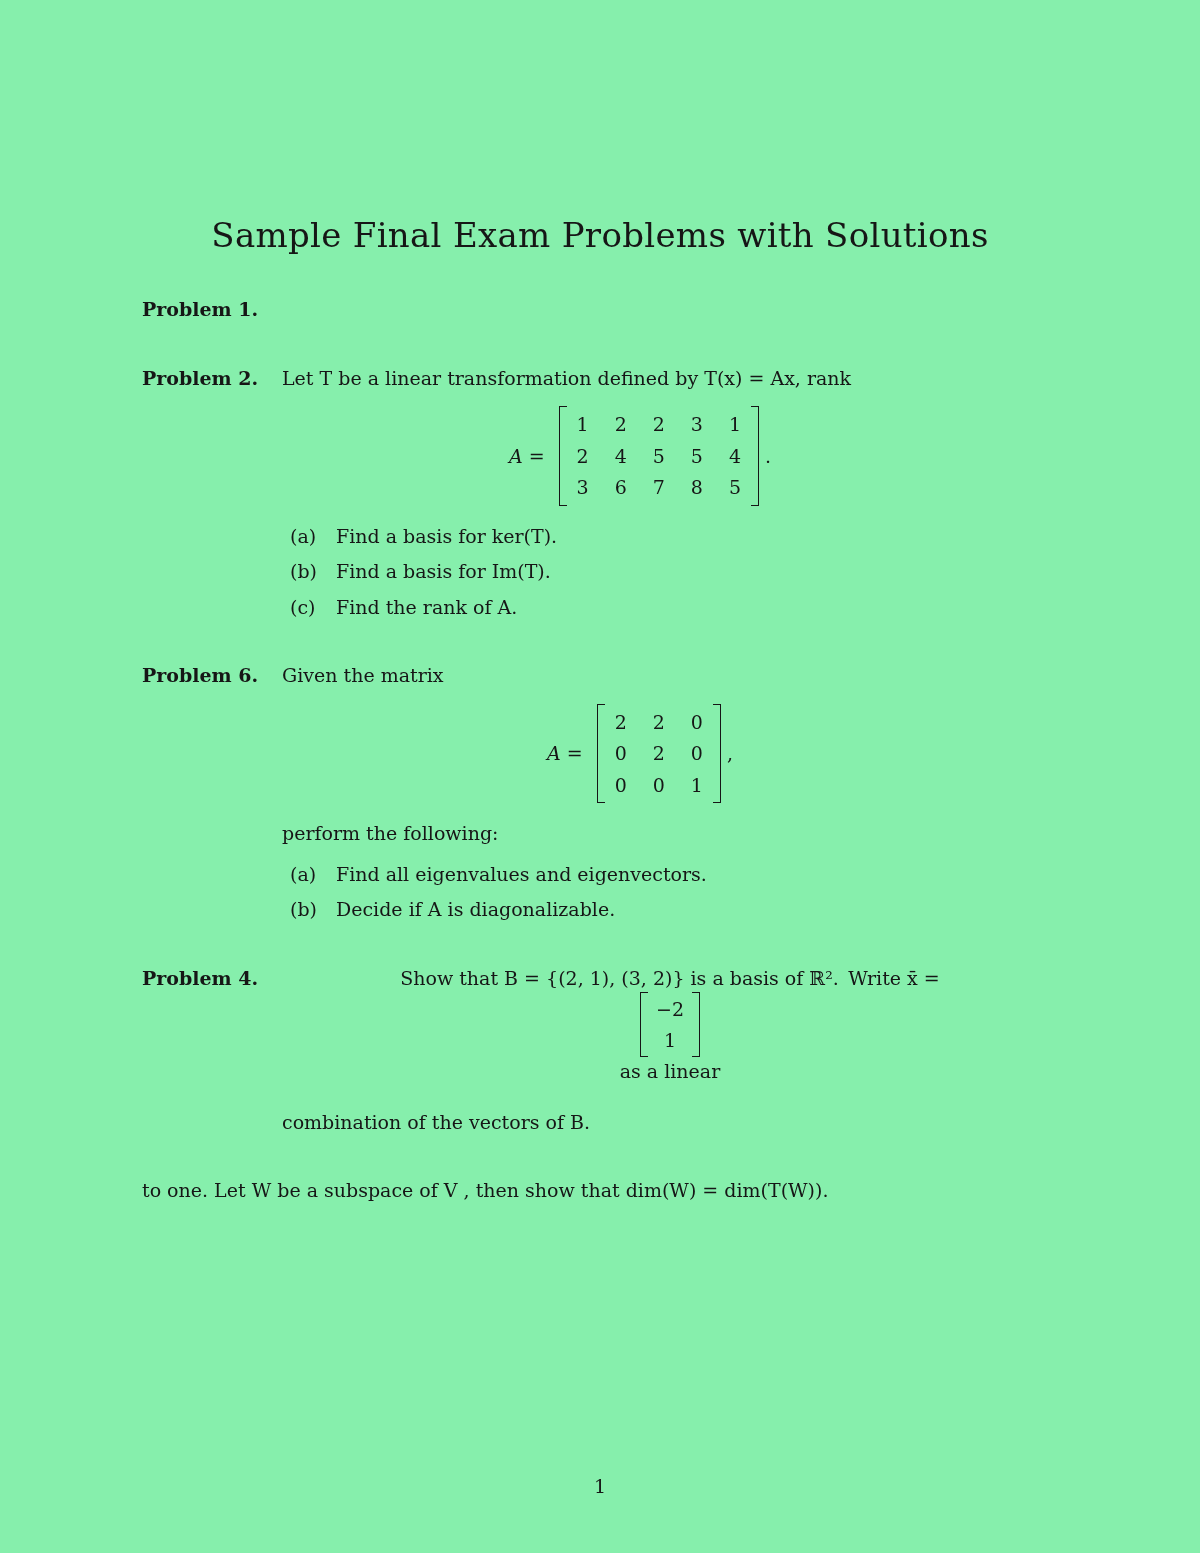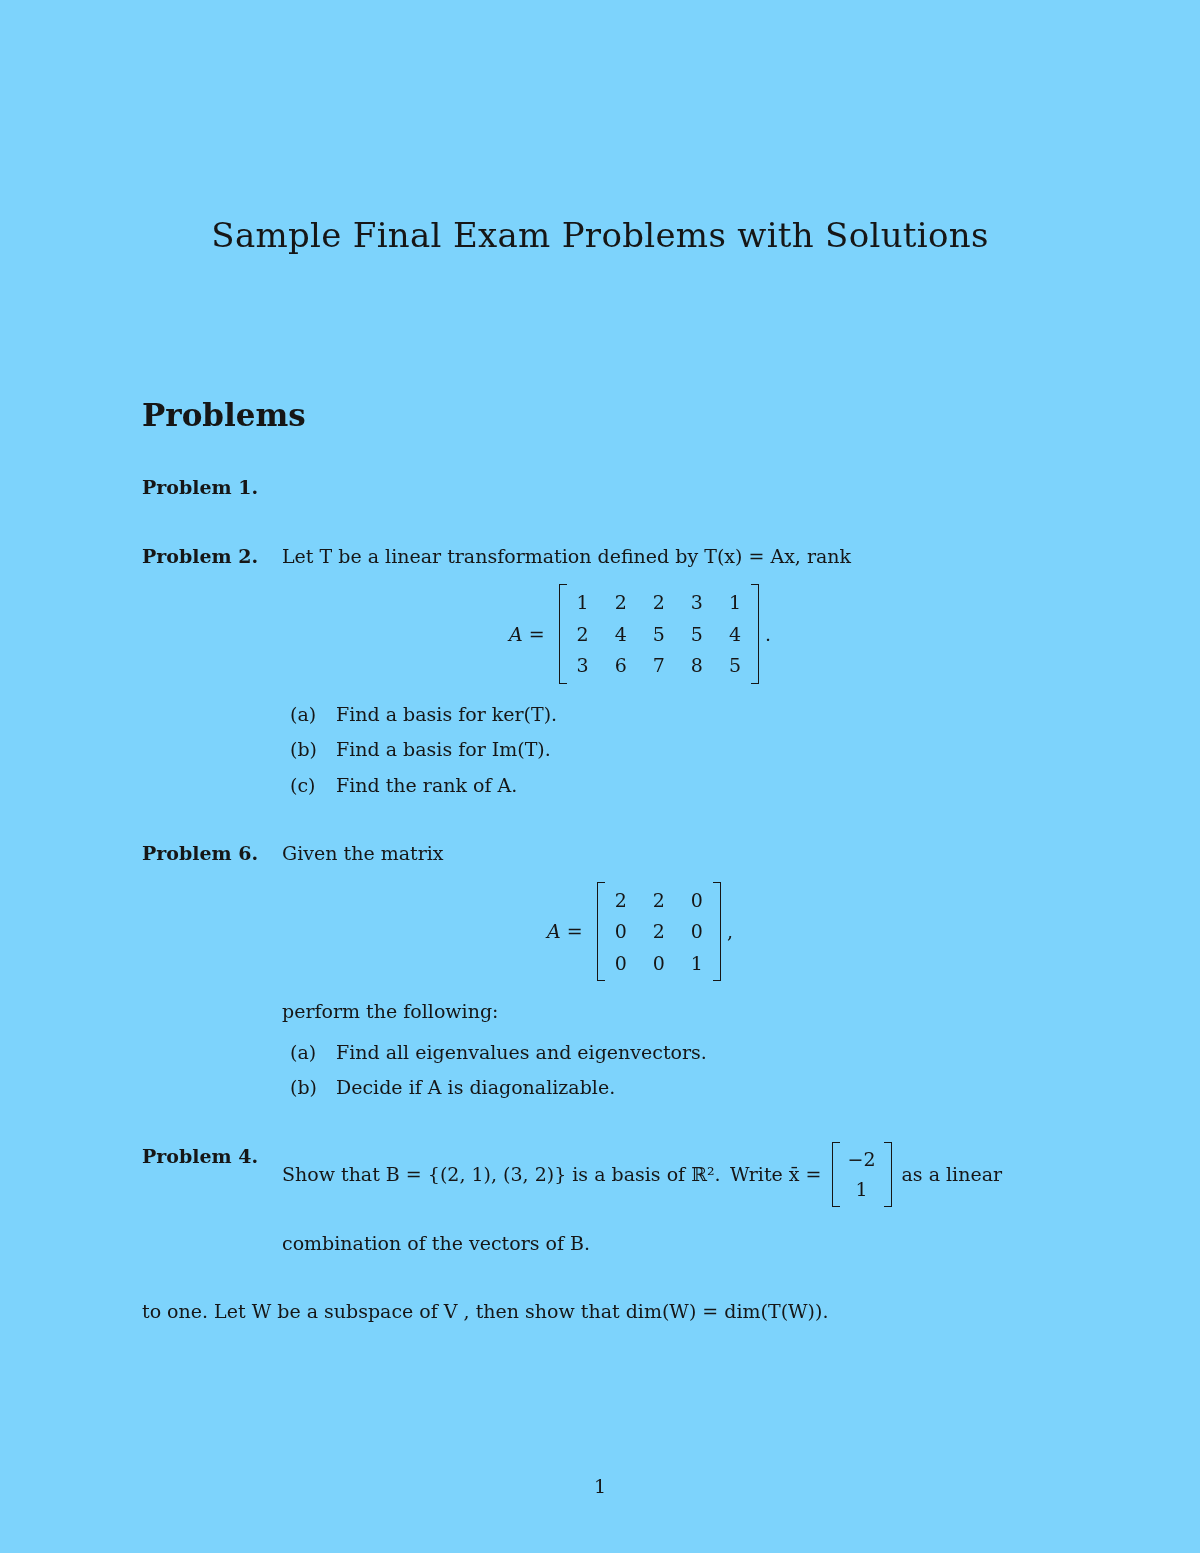--- a/index.html
+++ b/index.html
@@ -1,20 +1,20 @@
 <!DOCTYPE html>
 <html><head>
 <meta charset="utf-8">
 <style>
   html, body { margin: 0; padding: 0; }
   .page {
     position: relative;
     width: 1200px;
     height: 1553px;
-    background: #7dd3fc;
+    background: #86efac;
     color: #161616;
     font-family: "DejaVu Serif", "Liberation Serif", serif;
     overflow: hidden;
   }
   .content { padding: 215px 142px 0 142px; }
 
   .doc-title {
     text-align: center;
     font-size: 34px;
     font-weight: 400;
@@ -54,42 +54,41 @@
   }
   .cols-5 { grid-template-columns: repeat(5, auto); }
   .cols-3 { grid-template-columns: repeat(3, auto); }
   .cols-1 { grid-template-columns: auto; }
   .matrix-suffix { align-self: center; margin-left: 6px; }
 
   .list { margin-top: 12px; }
   .list-item { display: flex; margin-top: 7px; }
   .item-label { flex: 0 0 46px; width: 46px; margin-left: 8px; }
 
-  .inline-vector-row { display: flex; align-items: center; }
+  .inline-vector-row { display: flex; align-items: center; flex-direction: column; }
   .inline-vector-row .matrix { margin: 0 10px; }
   .vector-grid { padding: 3px 8px; row-gap: 2px; }
   .wrap-line { margin-top: 22px; }
 
   .page-number {
     position: absolute;
     left: 0; right: 0;
     bottom: 56px;
     text-align: center;
     font-size: 19px;
   }
 </style>
 </head>
 <body>
 
 <div class="page">
   <div class="content">
 
     <div class="doc-title">Sample Final Exam Problems with Solutions</div>
 
-    <div class="section-heading">Problems</div>
 
     <div class="problem">
       <div class="problem-label">Problem 1.</div>
     </div>
 
     <div class="problem">
       <div class="problem-label">Problem 2.</div>
       <div class="problem-body">
         <div>Let T be a linear transformation defined by T(x) = Ax, rank</div>
 

